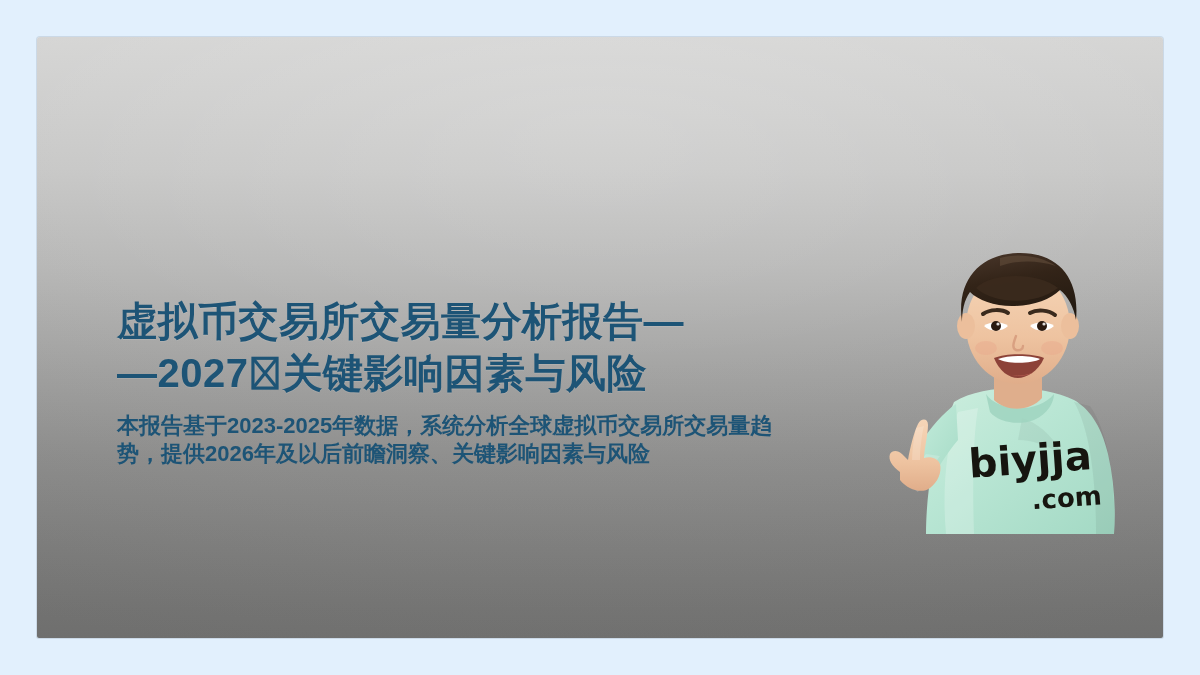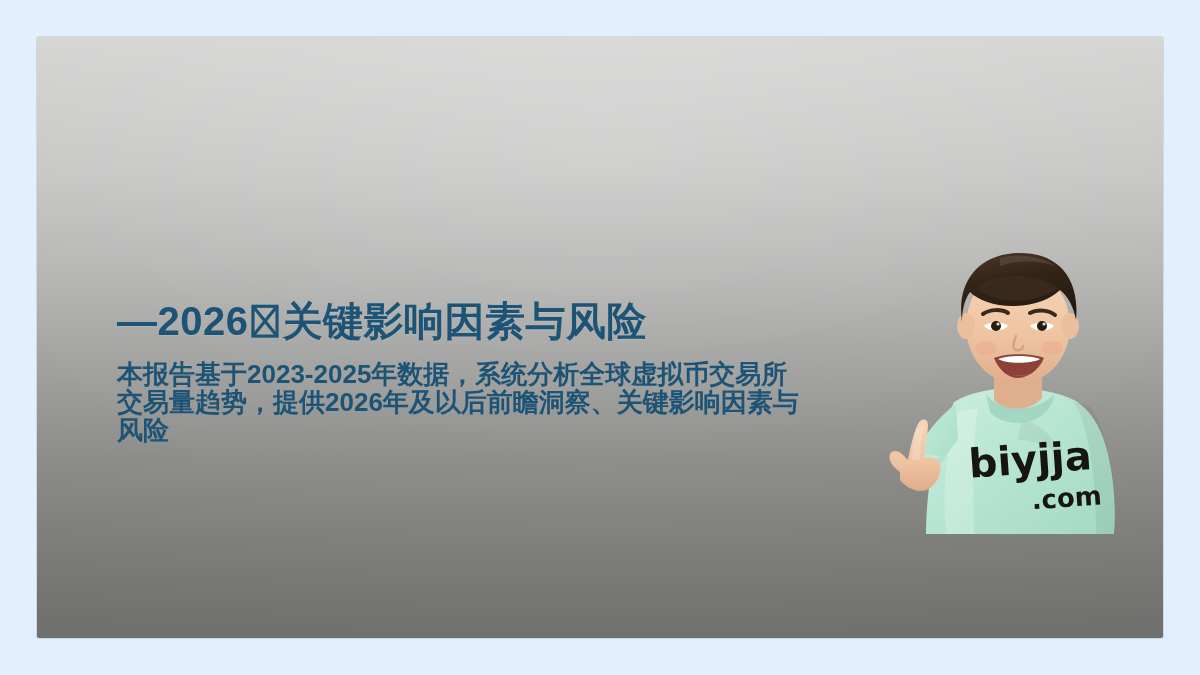--- a/index.html
+++ b/index.html
@@ -77,21 +77,21 @@
     width: 0.80em;
     height: 0.86em;
     vertical-align: -0.08em;
     position: relative;
     margin: 0 1px;
   }
   .tofu svg { display:block; width:100%; height:100%; }
 
   #subtitle {
     margin-top: 13px;
-    font-size: 26px;
+    font-size: 22px;
     line-height: 28px;
     font-weight: bold;
     color: #1d5476;
     width: 690px;
   }
 
   
   #child {
     position: absolute;
     left: 845px;
@@ -213,22 +213,23 @@
             <text x="88" y="252" font-family="'DejaVu Sans','Liberation Sans',sans-serif" font-size="40" font-weight="bold" fill="#16150f">biyjja</text>
             <text x="148" y="288" font-family="'DejaVu Sans','Liberation Sans',sans-serif" font-size="26" font-weight="bold" fill="#16150f">.com</text>
           </g>
 
         </g>
       </svg>
     </div>
 
     <div id="textblock">
 
-
-      <div class="title-line"><span>—2026</span><span class="tofu"><svg viewBox="0 0 10 12" xmlns="http://www.w3.org/2000/svg">
+      <div class="title-line">虚拟币交易所交易量分析报告—</div>
+
+      <div class="title-line"><span>—2027</span><span class="tofu"><svg viewBox="0 0 10 12" xmlns="http://www.w3.org/2000/svg">
             <rect x="0.8" y="0.8" width="8.4" height="10.4" fill="none" stroke="#1d5476" stroke-width="1.1"></rect>
             <line x1="0.8" y1="0.8" x2="9.2" y2="11.2" stroke="#1d5476" stroke-width="1.1"></line>
             <line x1="9.2" y1="0.8" x2="0.8" y2="11.2" stroke="#1d5476" stroke-width="1.1"></line>
           </svg></span><span>关键影响因素与风险</span>
       </div>
 
       <div id="subtitle">本报告基于2023-2025年数据，系统分析全球虚拟币交易所交易量趋势，提供2026年及以后前瞻洞察、关键影响因素与风险</div>
 
     </div>
 

